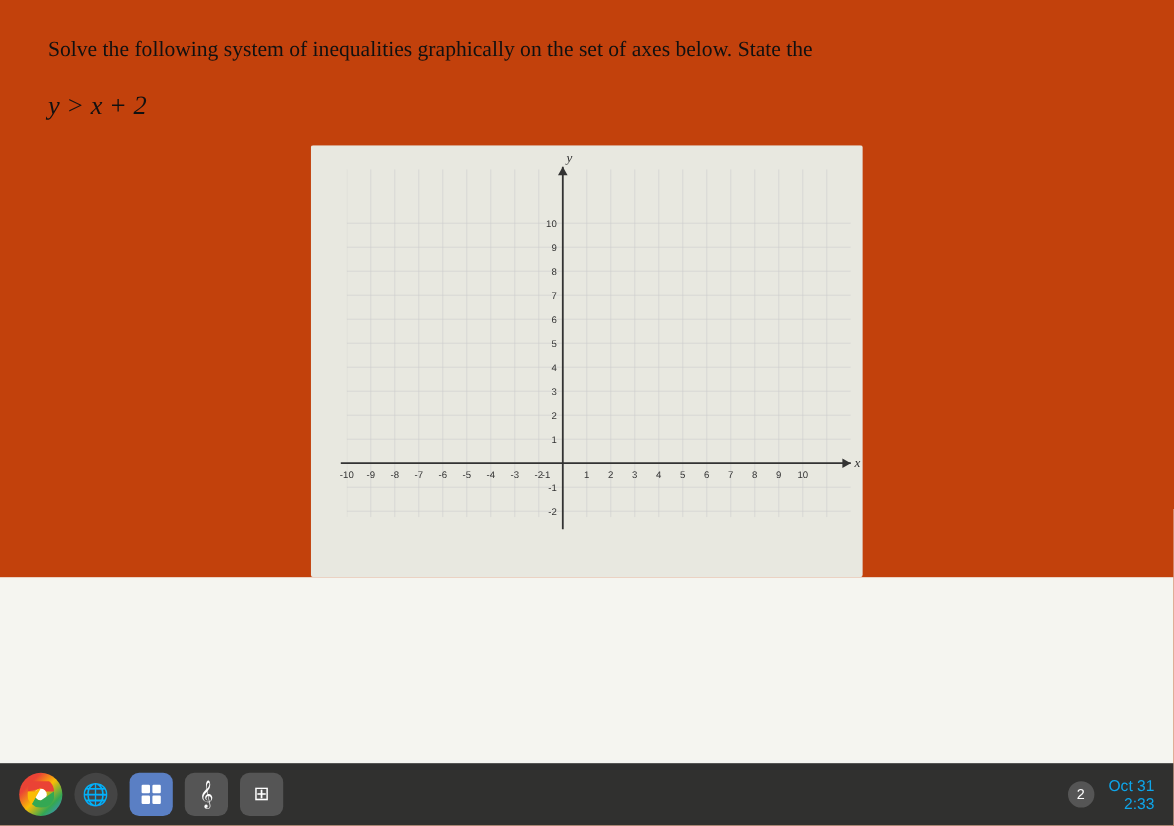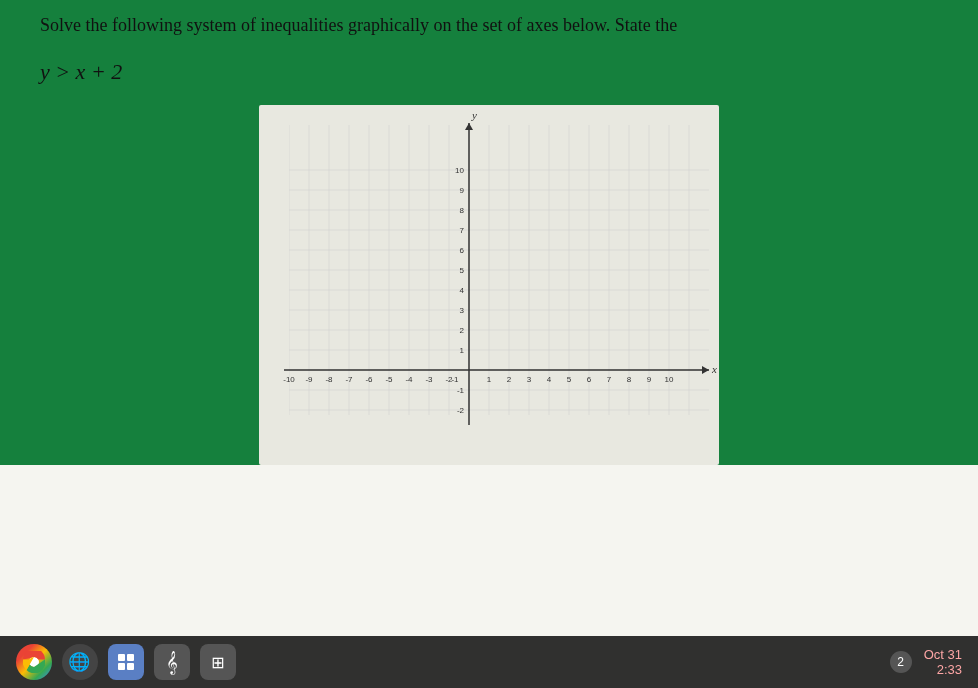--- a/index.html
+++ b/index.html
@@ -6,35 +6,35 @@
     body {
       width: 978px;
       height: 688px;
       background: #f5f5f0;
       font-family: Georgia, 'Times New Roman', serif;
       overflow: hidden;
       position: relative;
     }
 
     .main-content {
-      padding: 12px 40px 0 40px;
-      background: #15803d;
+      padding: 28px 40px 0 40px;
+      background: #c2410c;
     }
 
     .problem-text {
       font-size: 18px;
       color: #111;
       line-height: 1.5;
       margin-bottom: 20px;
     }
 
     .inequalities {
       display: flex;
-      flex-direction: row;
-      align-items: flex-end;
+      flex-direction: column;
+      align-items: flex-start;
       margin: 10px 0 20px 0;
       gap: 12px;
     }
 
     .inequality {
       font-size: 22px;
       font-style: italic;
       color: #111;
     }
 
@@ -130,21 +130,21 @@
       background: #555;
       color: white;
       font-size: 12px;
       display: flex;
       align-items: center;
       justify-content: center;
       font-family: Arial, sans-serif;
     }
 
     .date-time {
-      color: #fca5a5;
+      color: #0ea5e9;
       font-family: Arial, sans-serif;
       font-size: 13px;
       text-align: right;
     }
   </style>
 </head>
 <body>
 
 <div class="main-content">
   <p class="problem-text">

